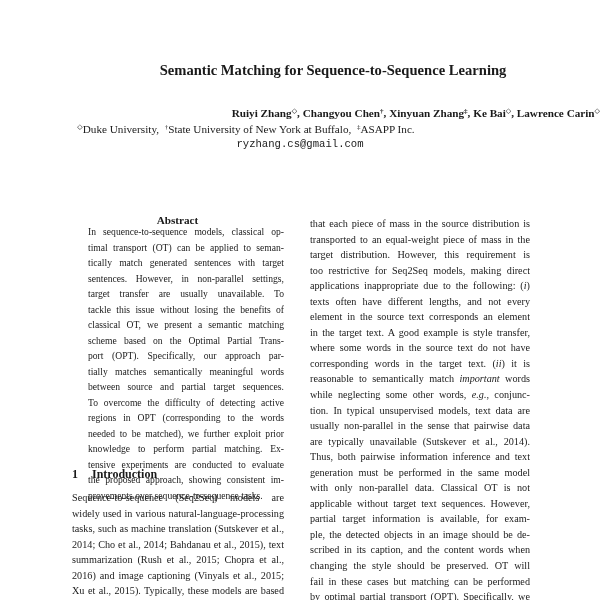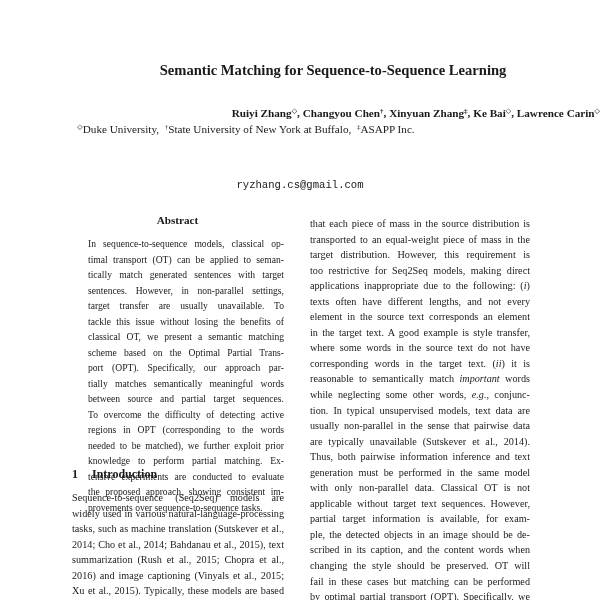--- a/index.html
+++ b/index.html
@@ -1,26 +1,26 @@
 <!DOCTYPE html>
 <html><head>
 <meta charset="utf-8">
 <style>
   html, body { margin:0; padding:0; background:#ffffff; }
   body { width:600px; height:600px; position:relative; overflow:hidden; font-family:"Liberation Serif", "DejaVu Serif", serif; color:#1a1a1a; }
   .title { position:absolute; top:62px; left:0; width:584px; text-align:center; font-size:14.6px; font-weight:bold;margin-left:41px; }
   .authors { position:absolute; top:107px; left:0; width:600px; text-align:right; font-size:11.2px; font-weight:bold; }
   .affil { position:absolute; top:123px; left:0; width:492px; text-align:center; font-size:11.2px; }
-  .email { position:absolute; top:138px; left:0; width:600px; text-align:center; font-family:"Liberation Mono", "DejaVu Sans Mono", monospace; font-size:10.6px;margin-top:41px; }
+  .email { position:absolute; top:138px; left:0; width:600px; text-align:center; font-family:"Liberation Mono", "DejaVu Sans Mono", monospace; font-size:10.6px; }
   sup { font-size:7px; vertical-align:4px; line-height:0; }
   .abstract-title { position:absolute; top:214px; left:72px; width:211px; text-align:center; font-size:11.2px; font-weight:bold; }
   .col-lines { position:absolute; font-size:10.2px; line-height:15.55px; }
   .col-lines .ln { white-space:nowrap; text-align:justify; text-align-last:justify; display:block; height:15.55px; }
   .col-lines .ln.last { text-align-last:left; }
-  .abstract { top:236px; left:88px; width:196px; font-size:9.6px; line-height:15.5px; }
+  .abstract { top:224px; left:88px; width:196px; font-size:9.6px; line-height:15.5px; }
   .abstract .ln { height:15.5px; }
   .section-head { position:absolute; top:467px; left:72px; font-size:12px; font-weight:bold; }
   .section-head .num { display:inline-block; width:20px; }
   .intro { top:490px; left:72px; width:212px; }
   .right { top:216px; left:310px; width:220px; }
   i { font-style:italic; }
 </style>
 </head>
 <body>
 

